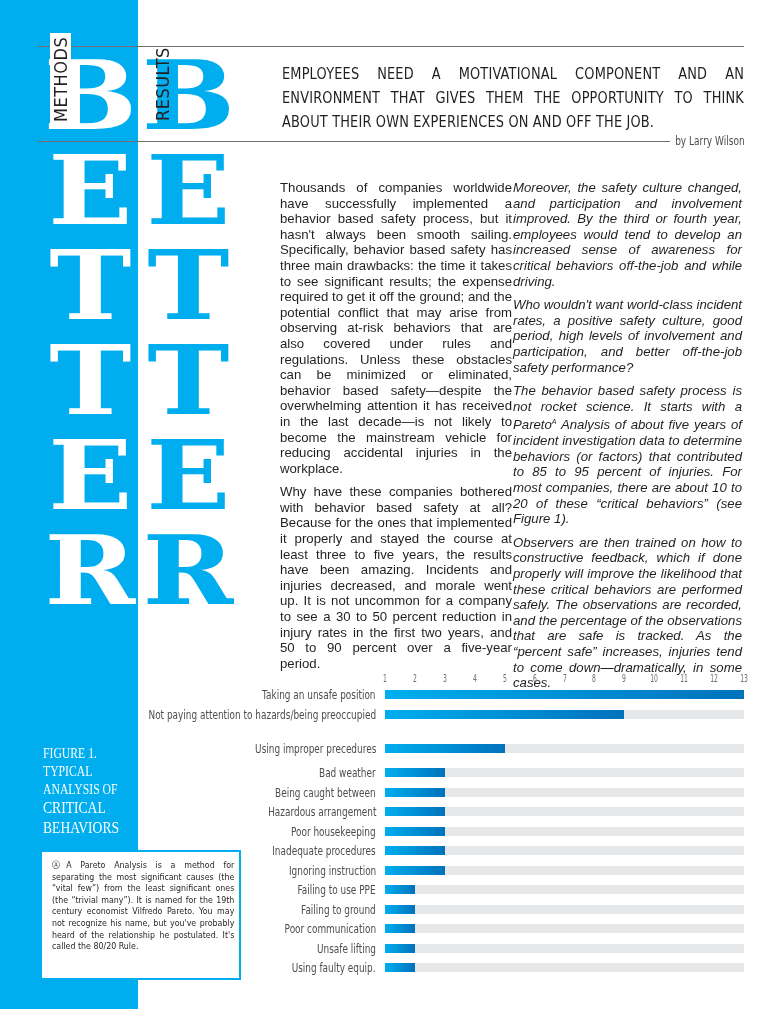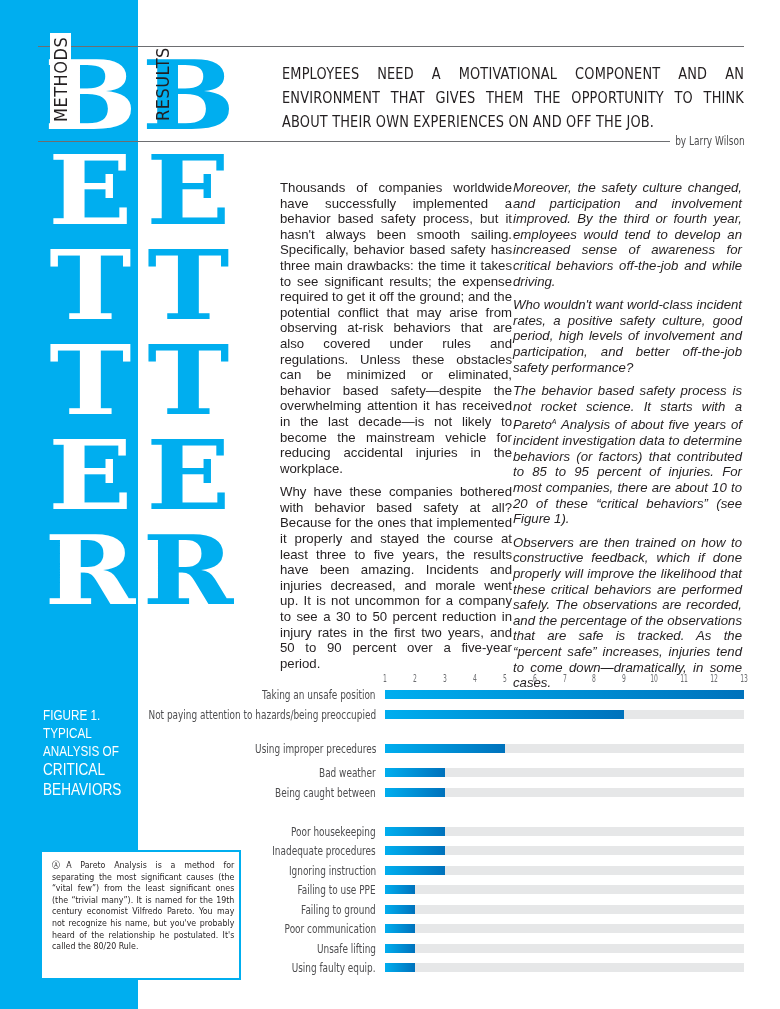--- a/index.html
+++ b/index.html
@@ -35,21 +35,21 @@
             font-family: "DejaVu Sans", sans-serif; transform: scaleX(0.75); transform-origin: right top; }
 
   .col { position: absolute; font-family: "Liberation Sans", sans-serif; font-size: 13.2px; line-height: 15.6px;
          color: #231f20; text-align: justify; }
   .col p { margin-bottom: 8px; transform-origin: left top; }
   .col-left { left: 280px; top: 180px; width: 232px; }
   .col-right { left: 513px; top: 180px; width: 229px; font-style: italic; }
   sup { font-size: 7px; }
 
   
-  .fig-cap { position: absolute; left: 43px; top: 706px; width: 95px; font-family: Liberation Sans, sans-serif;
+  .fig-cap { position: absolute; left: 43px; top: 744px; width: 95px; font-family: Liberation Serif, serif;
              color: #ffffff; font-size: 15px; line-height: 18px; letter-spacing: 0px; }
   .fig-cap div { transform: scaleX(0.78); transform-origin: left top; white-space: nowrap; }
   .fig-cap .bold { font-weight: normal; font-size: 17px; line-height: 20px; transform: scaleX(0.8); }
 
   .footnote { position: absolute; left: 40px; top: 850px; width: 201px; height: 130px; background: #ffffff;
               border: 2px solid #00aeef; padding: 7px 8px 6px 10px; font-family: "DejaVu Sans", sans-serif;
               font-size: 9.2px; line-height: 11.6px; color: #231f20; text-align: justify; }
   .footnote .fn-inner { transform: scaleX(0.86); transform-origin: left top; width: 212px; }
 
   
@@ -178,20 +178,26 @@
       <div class="bar-track">
         <div class="bar-fill" style="width: 59.8333px;"></div>
       </div>
     </div>
     <div class="bar-row" style="top: 115.5px;">
       <div class="bar-label">Being caught between</div>
       <div class="bar-track">
         <div class="bar-fill" style="width: 59.8333px;"></div>
       </div>
     </div>
+    <div class="bar-row" style="top: 135px;">
+      <div class="bar-label">Hazardous arrangement</div>
+      <div class="bar-track">
+        <div class="bar-fill" style="width: 59.8333px;"></div>
+      </div>
+    </div>
     <div class="bar-row" style="top: 154.5px; padding-left: 14px;">
       <div class="bar-label">Poor housekeeping</div>
       <div class="bar-track">
         <div class="bar-fill" style="width: 59.8333px;"></div>
       </div>
     </div>
     <div class="bar-row" style="top: 174px;">
       <div class="bar-label">Inadequate procedures</div>
       <div class="bar-track">
         <div class="bar-fill" style="width: 59.8333px;"></div>

